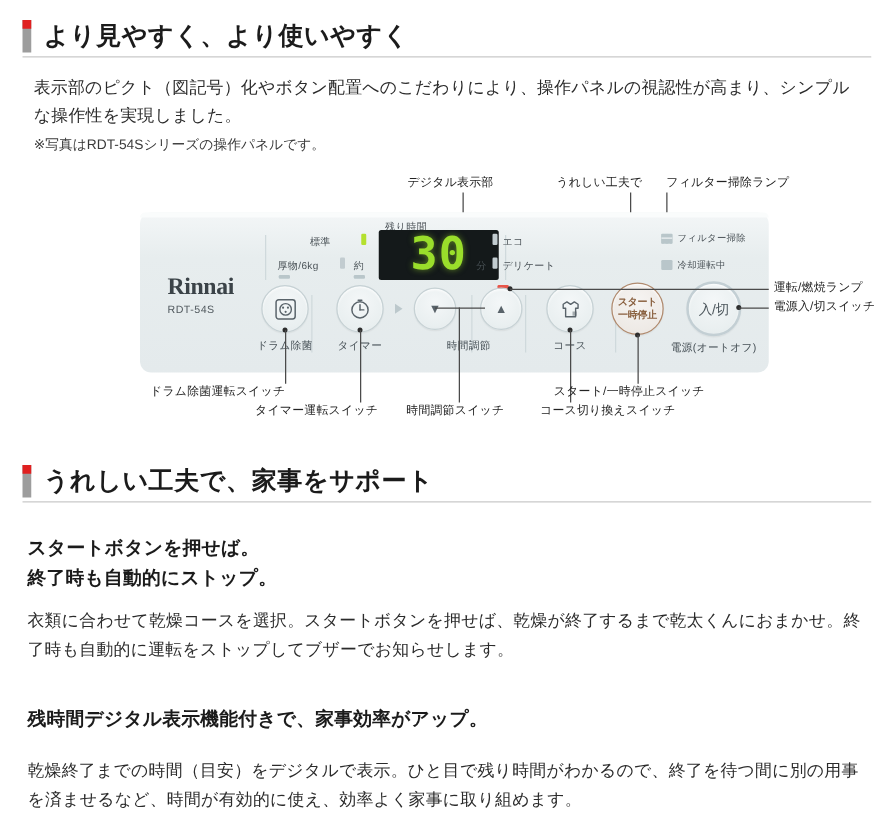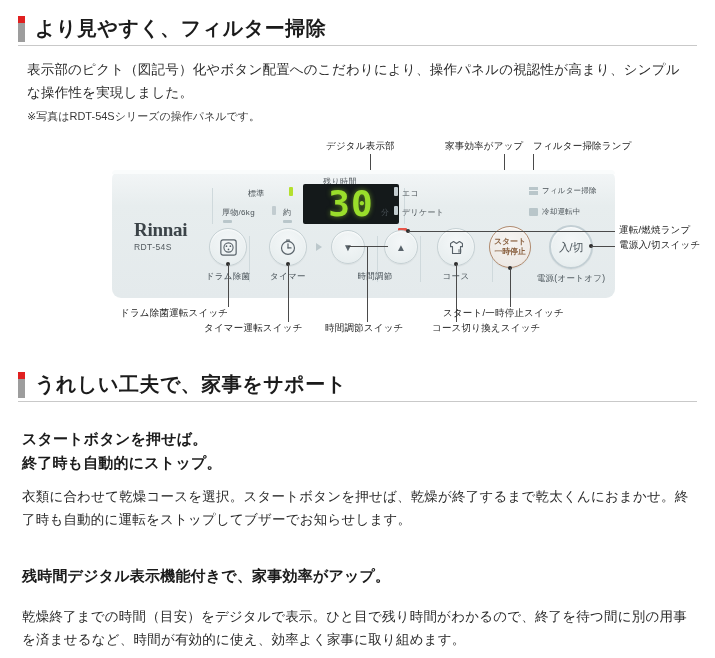--- a/index.html
+++ b/index.html
@@ -152,21 +152,21 @@
     font-family: "DejaVu Sans Mono", monospace;
     font-weight: bold;
     font-size: 36px;
     line-height: 38px;
     color: #9ade2b;
     letter-spacing: 1px;
     text-shadow: 0 0 5px rgba(154,222,43,.55);
   }
   .lcd-caption {
     position: absolute;
-    left: 300px;
+    left: 285px;
     top: 40px;
     width: 80px;
     text-align: center;
     font-size: 8px;
     color: #4c5358;
     letter-spacing: .4px;
   }
 
   .mini-label {
     position: absolute;
@@ -284,34 +284,34 @@
     background: #2d2d2d;
   }
 
   .svg-ico { display: block; }
 </style>
 </head>
 <body>
 
 <div class="section-heading" style="top:12px;">
   <span class="heading-marker"></span>
-  <span class="heading-text">より見やすく、フィルター掃除</span>
+  <span class="heading-text">より見やすく、より使いやすく</span>
 </div>
 
 <div class="body-text" style="left:27px; top:58px; width:664px;">表示部のピクト（図記号）化やボタン配置へのこだわりにより、操作パネルの視認性が高まり、シンプルな操作性を実現しました。</div>
 
 <div class="note-text" style="left:27px; top:108px; width:500px;">※写真はRDT-54Sシリーズの操作パネルです。</div>
 
 <div id="diagram">
 
   <div class="callout-text" style="left:326px; top:4px;">デジタル表示部</div>
   <div class="lead-line v" style="left:370px; top:18px; height:40px;"></div>
   <div class="lead-dot" style="left:368px; top:56px;"></div>
 
-  <div class="callout-text" style="left:445px; top:4px;">家事効率がアップ</div>
+  <div class="callout-text" style="left:445px; top:4px;">うれしい工夫で</div>
   <div class="lead-line v" style="left:504px; top:18px; height:57px;"></div>
   <div class="lead-line h" style="left:504px; top:75px; width:23px;"></div>
   <div class="lead-dot" style="left:525px; top:73px;"></div>
 
   <div class="callout-text" style="left:533px; top:4px;">フィルター掃除ランプ</div>
   <div class="lead-line v" style="left:533px; top:18px; height:36px;"></div>
   <div class="lead-dot" style="left:531px; top:52px;"></div>
 
   <div class="panel">
 

